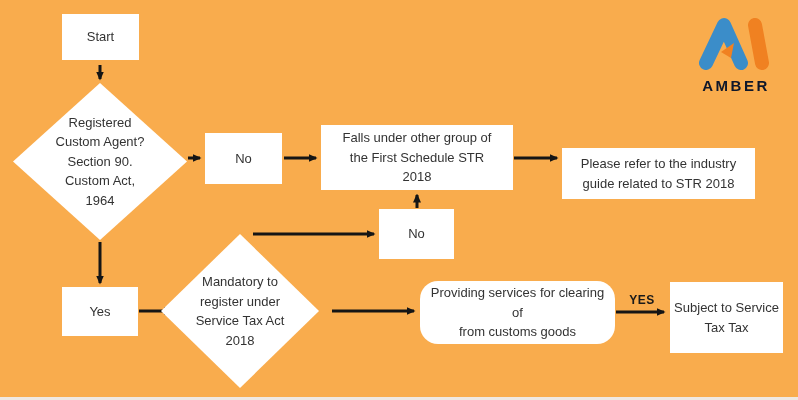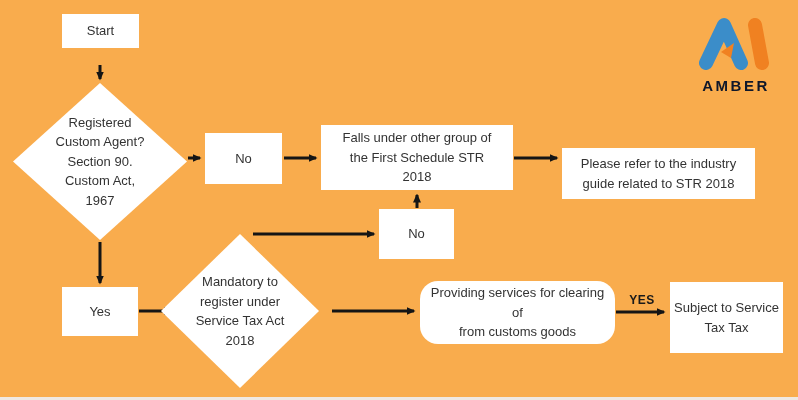--- a/index.html
+++ b/index.html
@@ -66,31 +66,31 @@
     <line x1="284" y1="158" x2="316" y2="158" stroke="#151515" stroke-width="3" marker-end="url(#ah)"></line>
     <line x1="514" y1="158" x2="557" y2="158" stroke="#151515" stroke-width="3" marker-end="url(#ah)"></line>
     <line x1="100" y1="242" x2="100" y2="283" stroke="#151515" stroke-width="3" marker-end="url(#ah)"></line>
     <line x1="139" y1="311" x2="171" y2="311" stroke="#151515" stroke-width="3" marker-end="url(#ah)"></line>
     <line x1="253" y1="234" x2="374" y2="234" stroke="#151515" stroke-width="3" marker-end="url(#ah)"></line>
     <line x1="417" y1="208" x2="417" y2="195" stroke="#151515" stroke-width="3" marker-end="url(#ah)"></line>
     <line x1="332" y1="311" x2="414" y2="311" stroke="#151515" stroke-width="3" marker-end="url(#ah)"></line>
     <line x1="616" y1="312" x2="664" y2="312" stroke="#151515" stroke-width="3" marker-end="url(#ah)"></line>
   </svg>
 
-  <div class="node" style="left:62px;top:14px;width:77px;height:34px;">
+  <div class="node" style="left:62px;top:14px;width:77px;height:46px;">
     <span class="txt">Start</span>
   </div>
 
   <div class="diamond-wrap" style="left:13px;top:83px;width:174px;height:157px;">
     <div class="diamond-bg"></div>
     <span class="txt">Registered
 Custom Agent?
 Section 90.
 Custom Act,
-1967</span>
+1964</span>
   </div>
 
   <div class="node" style="left:205px;top:133px;width:77px;height:51px;">
     <span class="txt">No</span>
   </div>
 
   <div class="node" style="left:321px;top:125px;width:192px;height:65px;">
     <span class="txt">Falls under other group of
 the First Schedule STR
 2018</span>

